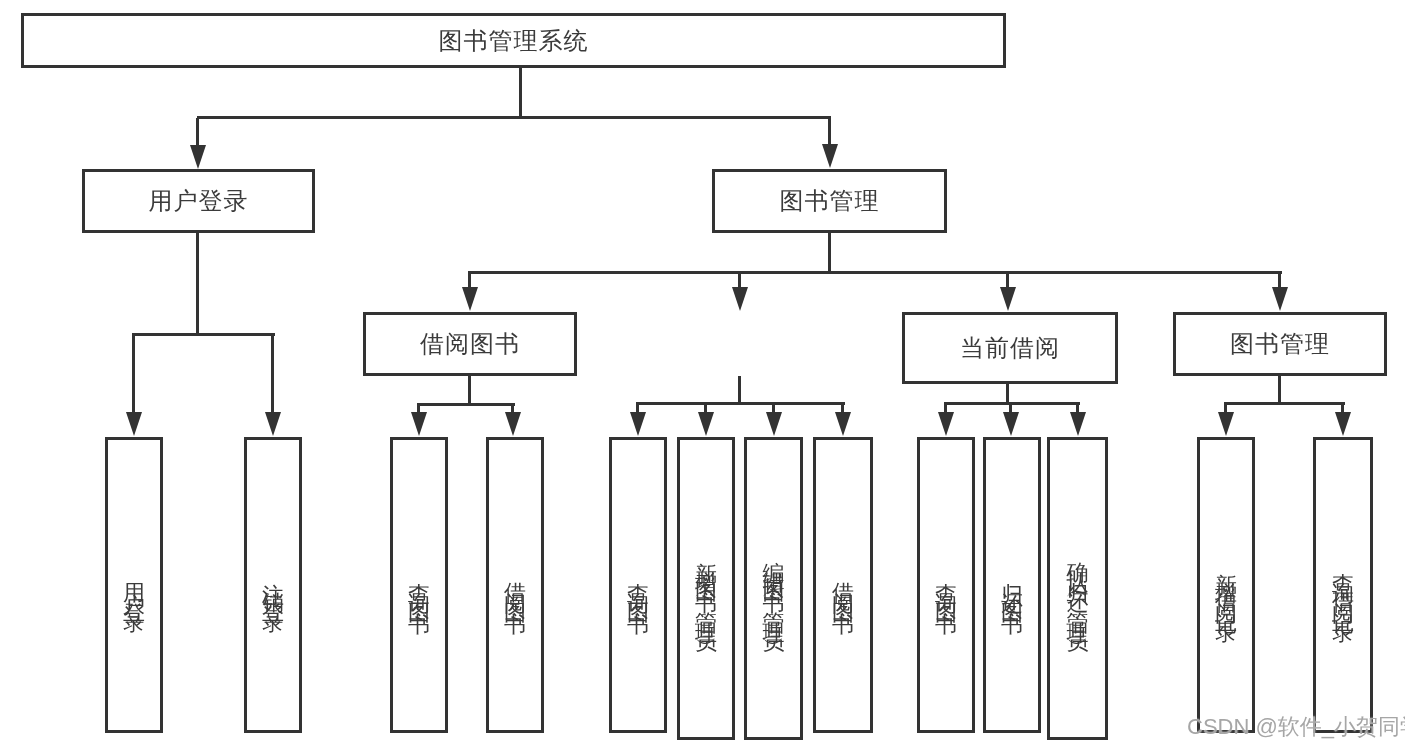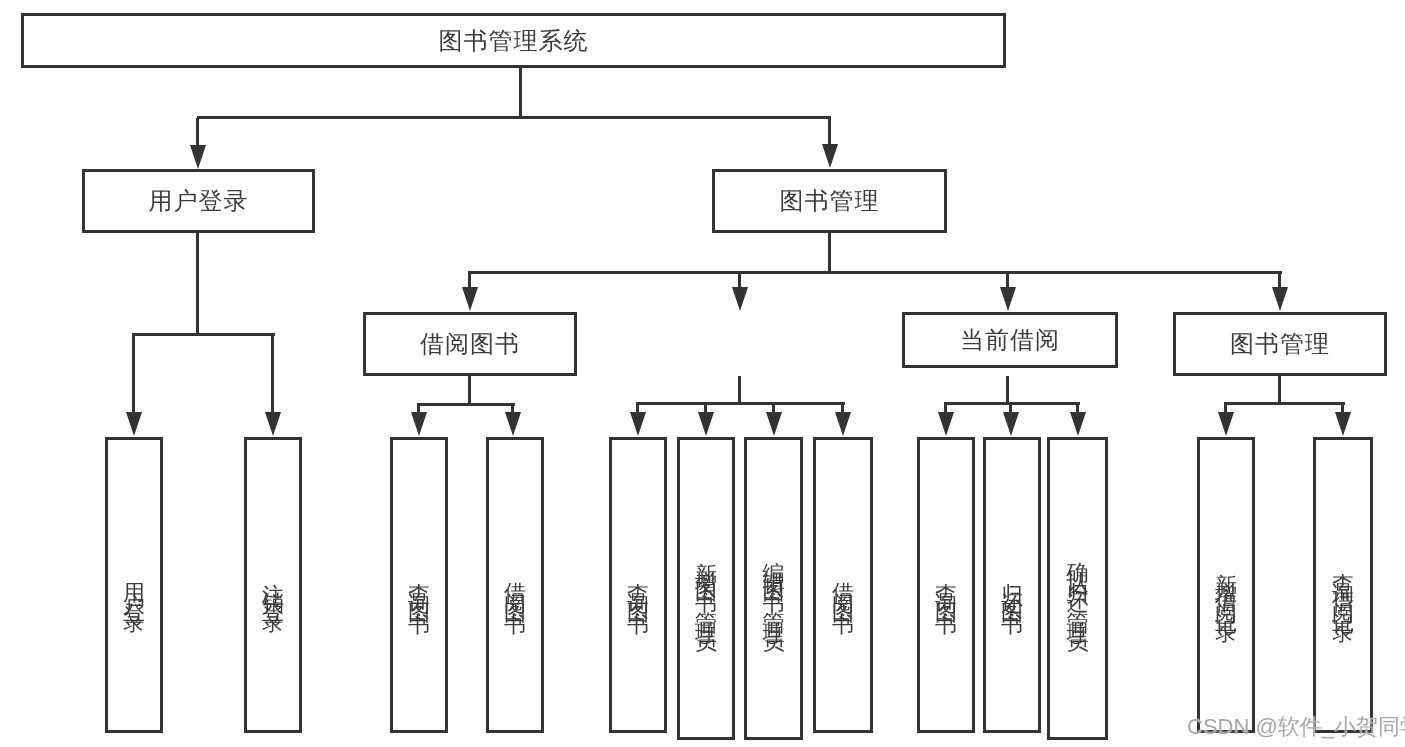--- a/index.html
+++ b/index.html
@@ -62,21 +62,21 @@
 <body>
 
 <div class="canvas">
 
   <div class="box h" style="left:21px; top:13px; width:985px; height:55px;">图书管理系统</div>
 
   <div class="box h" style="left:82px; top:169px; width:233px; height:64px;">用户登录</div>
   <div class="box h" style="left:712px; top:169px; width:235px; height:64px;">图书管理</div>
 
   <div class="box h" style="left:363px; top:312px; width:214px; height:64px;">借阅图书</div>
-  <div class="box h" style="left:902px; top:312px; width:216px; height:56px;">当前借阅</div>
+  <div class="box h" style="left:902px; top:312px; width:216px; height:72px;">当前借阅</div>
   <div class="box h" style="left:1173px; top:312px; width:214px; height:64px;">图书管理</div>
 
   <div class="box v" style="left:105px; top:437px; width:58px; height:296px;">用户登录</div>
   <div class="box v" style="left:244px; top:437px; width:58px; height:296px;">注销登录</div>
 
   <div class="box v" style="left:390px; top:437px; width:58px; height:296px;">查询图书</div>
   <div class="box v" style="left:486px; top:437px; width:58px; height:296px;">借阅图书</div>
 
   <div class="box v" style="left:609px; top:437px; width:58px; height:296px;">查询图书</div>
   <div class="box v" style="left:677px; top:437px; width:58px; height:303px;">新增图书（管理员）</div>

